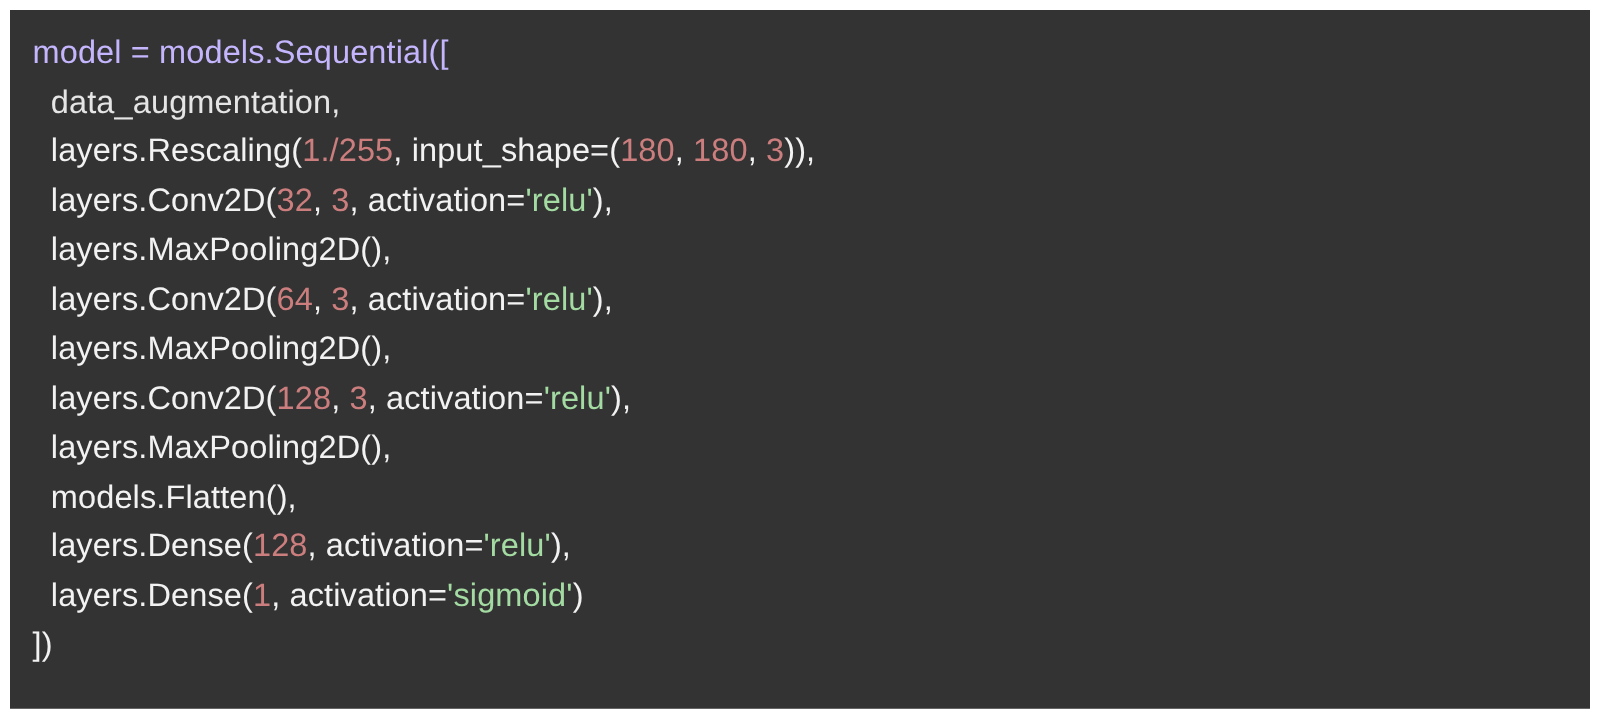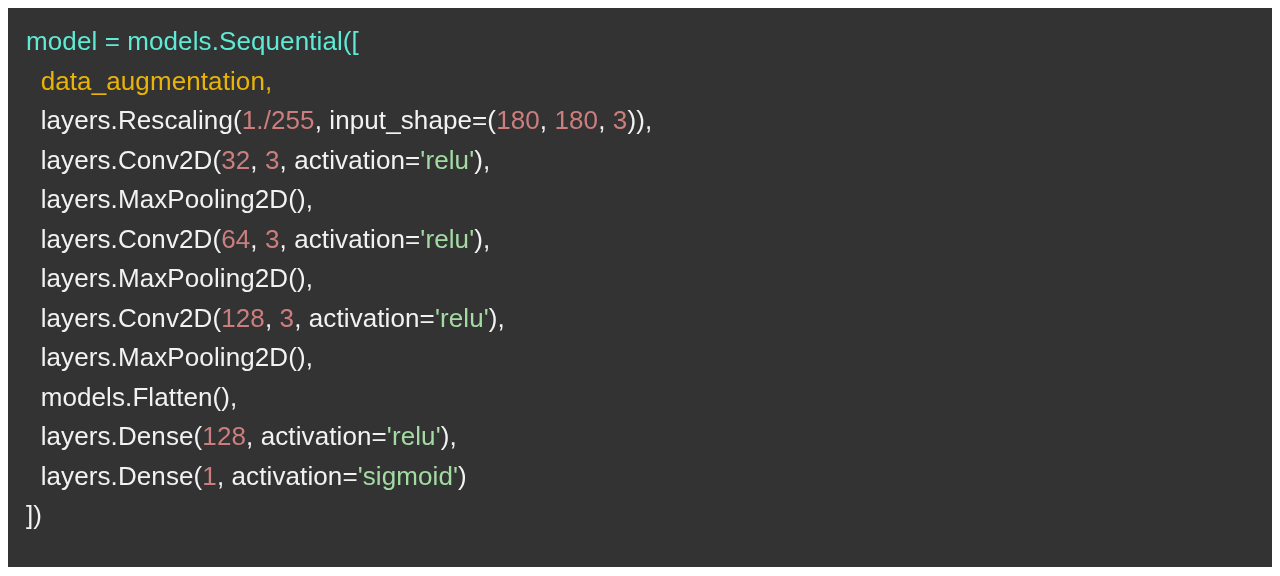--- a/index.html
+++ b/index.html
@@ -39,22 +39,22 @@
 
   .tok-plain  { color: #f2f2f2; }
   .tok-number { color: #cc7e7e; }
   .tok-string { color: #a3dba3; }
 </style>
 </head>
 <body style="background: rgb(255, 255, 255);">
 
 <div id="code-block" style="background: rgb(51, 51, 51);">
   <div id="code-lines">
-      <div class="code-line"><span class="tok-plain" style="color: #5eead4;">model = models.Sequential([</span></div>
-      <div class="code-line"><span class="tok-plain" style="color: #eab308;">  data_augmentation,</span></div>
+      <div class="code-line"><span class="tok-plain" style="color: #c4b5fd;">model = models.Sequential([</span></div>
+      <div class="code-line"><span class="tok-plain" style="color: #e5e5e5;">  data_augmentation,</span></div>
       <div class="code-line"><span class="tok-plain" style="color: rgb(242, 242, 242);">  layers.Rescaling(</span><span class="tok-number" style="color: rgb(204, 126, 126);">1./255</span><span class="tok-plain" style="color: rgb(242, 242, 242);">, input_shape=(</span><span class="tok-number" style="color: rgb(204, 126, 126);">180</span><span class="tok-plain" style="color: rgb(242, 242, 242);">, </span><span class="tok-number" style="color: rgb(204, 126, 126);">180</span><span class="tok-plain" style="color: rgb(242, 242, 242);">, </span><span class="tok-number" style="color: rgb(204, 126, 126);">3</span><span class="tok-plain" style="color: rgb(242, 242, 242);">)),</span></div>
       <div class="code-line"><span class="tok-plain" style="color: rgb(242, 242, 242);">  layers.Conv2D(</span><span class="tok-number" style="color: rgb(204, 126, 126);">32</span><span class="tok-plain" style="color: rgb(242, 242, 242);">, </span><span class="tok-number" style="color: rgb(204, 126, 126);">3</span><span class="tok-plain" style="color: rgb(242, 242, 242);">, activation=</span><span class="tok-string" style="color: rgb(163, 219, 163);">'relu'</span><span class="tok-plain" style="color: rgb(242, 242, 242);">),</span></div>
       <div class="code-line"><span class="tok-plain" style="color: rgb(242, 242, 242);">  layers.MaxPooling2D(),</span></div>
       <div class="code-line"><span class="tok-plain" style="color: rgb(242, 242, 242);">  layers.Conv2D(</span><span class="tok-number" style="color: rgb(204, 126, 126);">64</span><span class="tok-plain" style="color: rgb(242, 242, 242);">, </span><span class="tok-number" style="color: rgb(204, 126, 126);">3</span><span class="tok-plain" style="color: rgb(242, 242, 242);">, activation=</span><span class="tok-string" style="color: rgb(163, 219, 163);">'relu'</span><span class="tok-plain" style="color: rgb(242, 242, 242);">),</span></div>
       <div class="code-line"><span class="tok-plain" style="color: rgb(242, 242, 242);">  layers.MaxPooling2D(),</span></div>
       <div class="code-line"><span class="tok-plain" style="color: rgb(242, 242, 242);">  layers.Conv2D(</span><span class="tok-number" style="color: rgb(204, 126, 126);">128</span><span class="tok-plain" style="color: rgb(242, 242, 242);">, </span><span class="tok-number" style="color: rgb(204, 126, 126);">3</span><span class="tok-plain" style="color: rgb(242, 242, 242);">, activation=</span><span class="tok-string" style="color: rgb(163, 219, 163);">'relu'</span><span class="tok-plain" style="color: rgb(242, 242, 242);">),</span></div>
       <div class="code-line"><span class="tok-plain" style="color: rgb(242, 242, 242);">  layers.MaxPooling2D(),</span></div>
       <div class="code-line"><span class="tok-plain" style="color: rgb(242, 242, 242);">  models.Flatten(),</span></div>
       <div class="code-line"><span class="tok-plain" style="color: rgb(242, 242, 242);">  layers.Dense(</span><span class="tok-number" style="color: rgb(204, 126, 126);">128</span><span class="tok-plain" style="color: rgb(242, 242, 242);">, activation=</span><span class="tok-string" style="color: rgb(163, 219, 163);">'relu'</span><span class="tok-plain" style="color: rgb(242, 242, 242);">),</span></div>
       <div class="code-line"><span class="tok-plain" style="color: rgb(242, 242, 242);">  layers.Dense(</span><span class="tok-number" style="color: rgb(204, 126, 126);">1</span><span class="tok-plain" style="color: rgb(242, 242, 242);">, activation=</span><span class="tok-string" style="color: rgb(163, 219, 163);">'sigmoid'</span><span class="tok-plain" style="color: rgb(242, 242, 242);">)</span></div>

